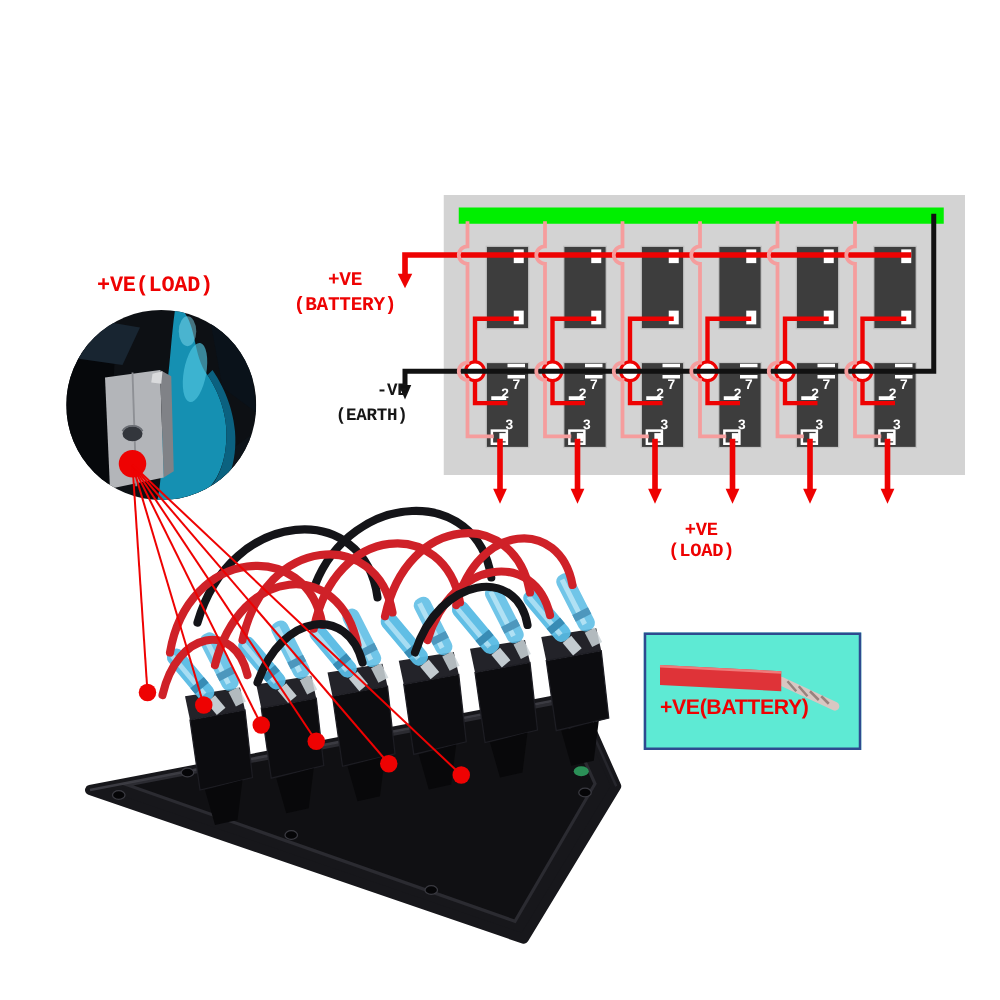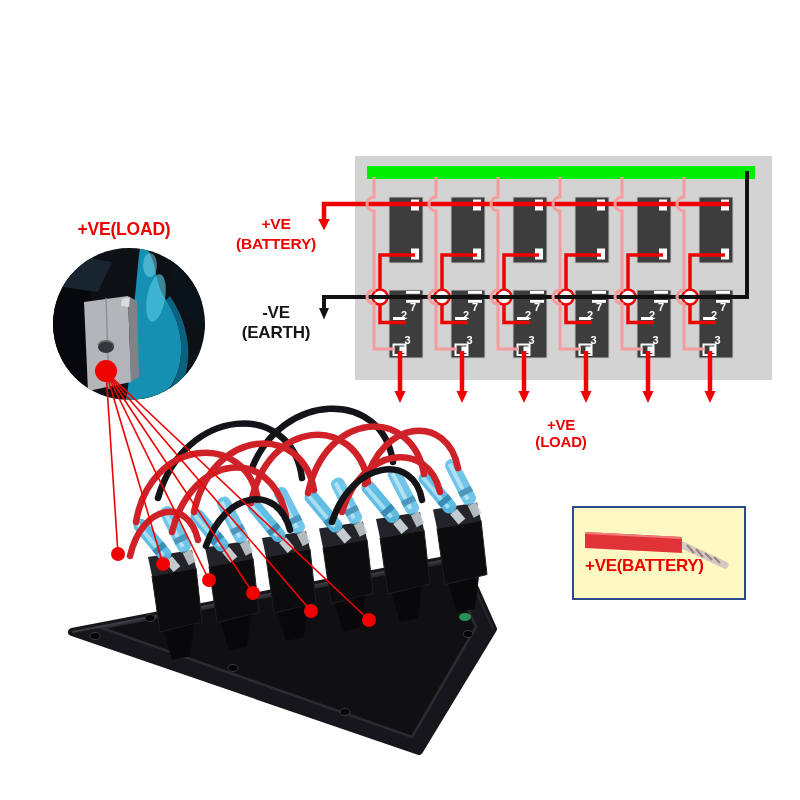--- a/index.html
+++ b/index.html
@@ -3,27 +3,27 @@
 <meta charset="utf-8">
 <style>
   html,body{margin:0;padding:0;background:#fff;}
   .canvas{position:relative;width:800px;height:800px;background:#fff;overflow:hidden;
           font-family:"Liberation Sans",sans-serif;}
   .canvas svg{position:absolute;left:0;top:0;}
   .blk{fill:var(--blk);stroke:#c4c4c4;stroke-width:1;}
   .tnum{font:700 11px "Liberation Sans",sans-serif;fill:#ffffff;}
   .fanline{stroke:var(--red);stroke-width:1.6;}
   .fandot{fill:var(--red);}
-  .lbl{position:absolute;font-weight:700;text-align:center;letter-spacing:-0.2px;}
+  .lbl{position:absolute;font-weight:700;text-align:center;letter-spacing:-0.2px;font-family:Liberation Mono, monospace;}
   .lbl div{white-space:nowrap;}
   .inset-lbl{left:38px;top:219px;width:172px;font-size:17.5px;color:var(--red);}
   .batt-lbl{left:226px;top:214px;width:100px;font-size:15.5px;line-height:20px;color:var(--red);}
-  .earth-lbl{left:226px;top:303px;width:100px;font-size:17px;line-height:20px;color:#161616;}
+  .earth-lbl{left:226px;top:303px;width:100px;font-size:14px;line-height:20px;color:#161616;text-align:right;}
   .load-lbl{left:511px;top:416px;width:100px;font-size:15px;line-height:17px;color:var(--red);}
-  .legend-box{position:absolute;left:572px;width:170px;height:90px;background:#fef9c3;
+  .legend-box{position:absolute;left:515px;width:170px;height:90px;background:#5eead4;
               border:2px solid var(--legend_border);text-decoration:underline;}
   .legend-box svg{position:absolute;left:0;top:0;}
   .legend-label{position:absolute;left:11px;top:48px;font-size:17px;font-weight:700;letter-spacing:-0.3px;}
 </style>
 </head>
 <body>
 
 <div class="canvas">
 
   <svg width="800" height="800" viewBox="0 0 800 800">

